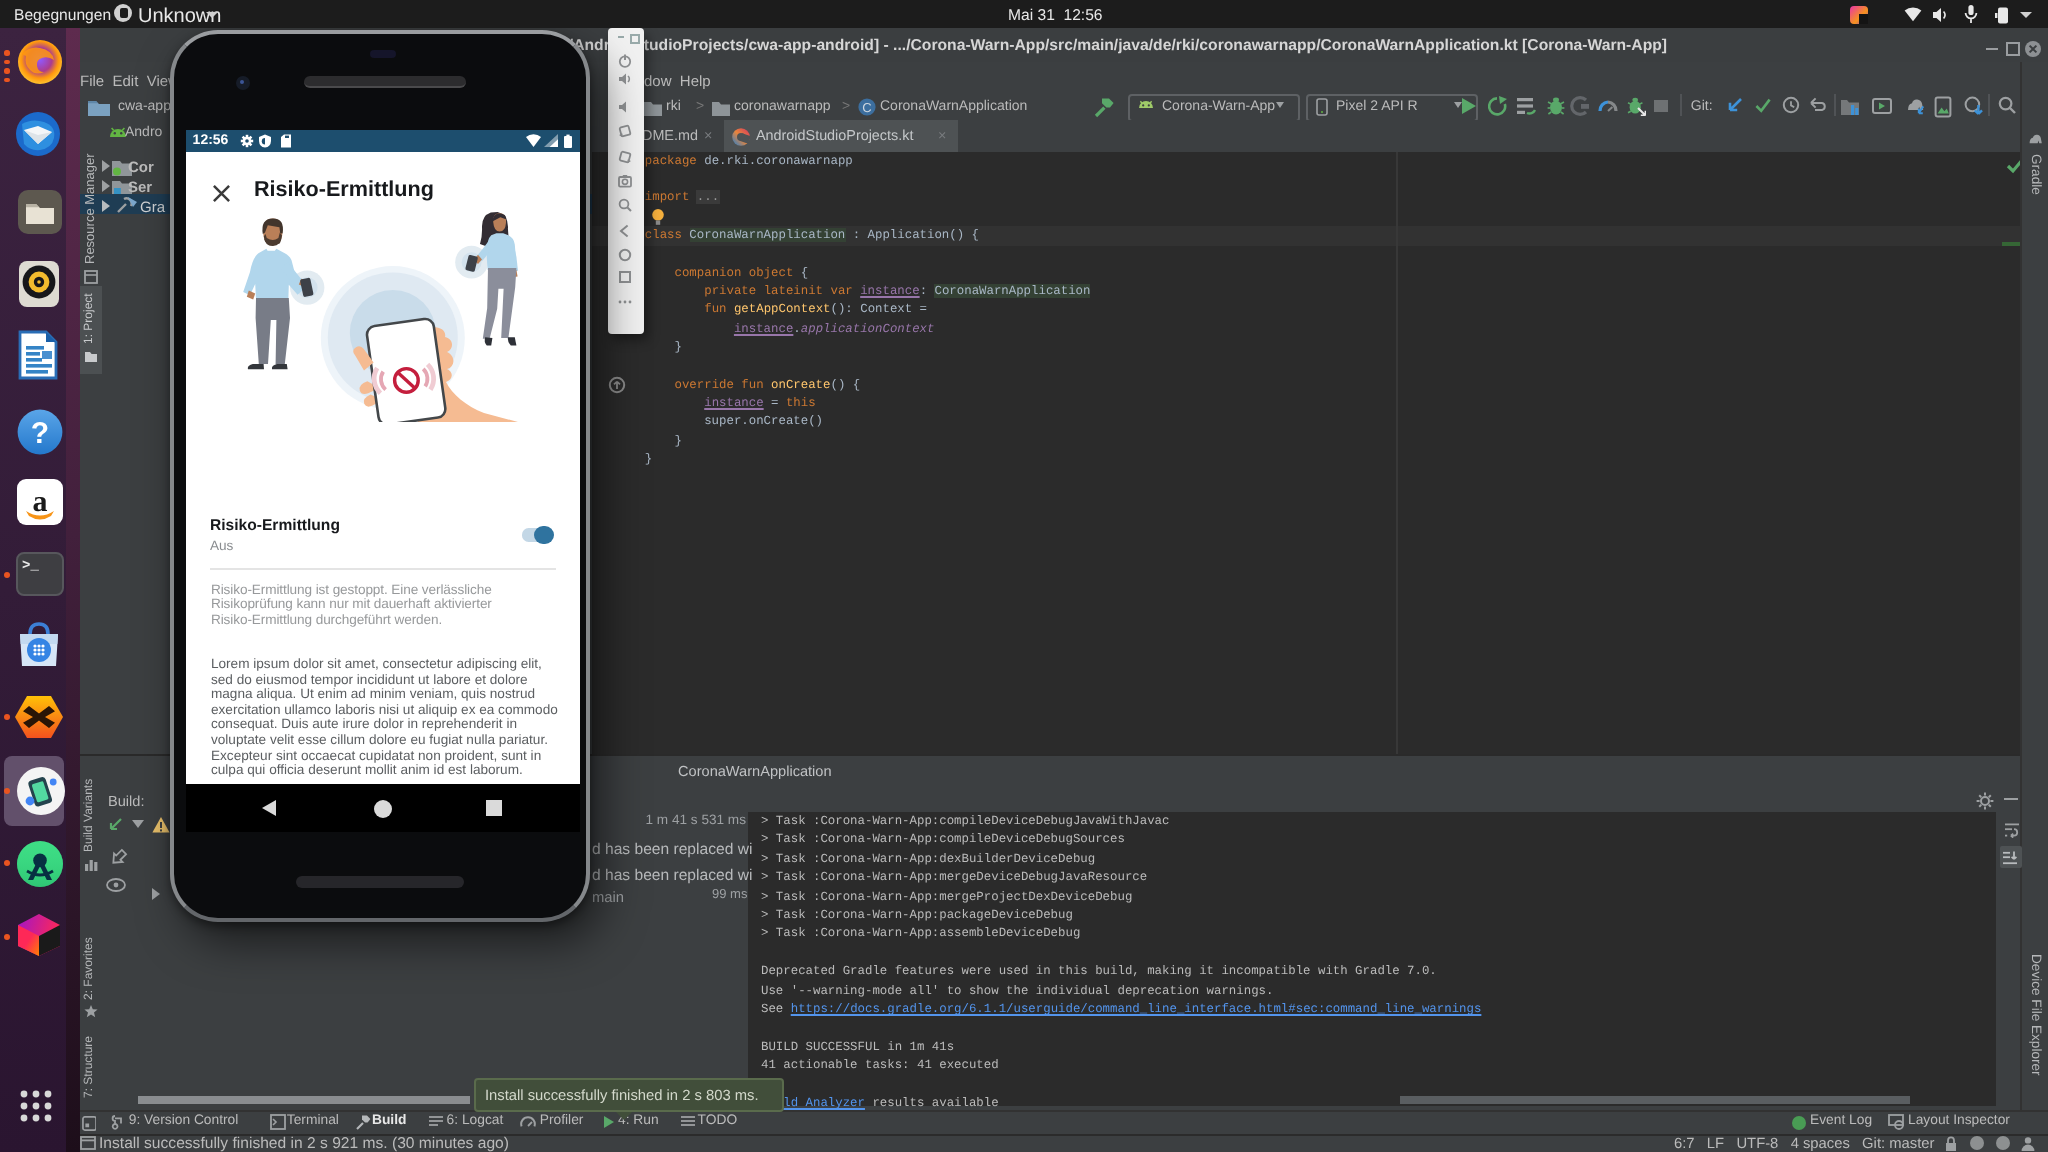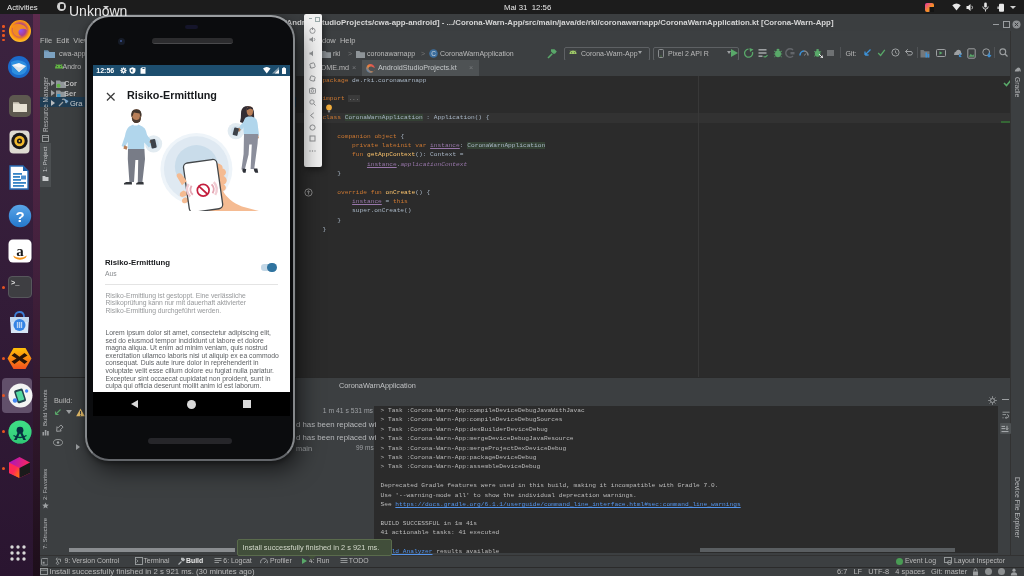--- a/index.html
+++ b/index.html
@@ -378,21 +378,21 @@
       <path d="M6 0.8 L6 4.6 M6 4.6 L4.8 3.4 M6 4.6 L7.2 3.4" stroke="#b8bbbd" stroke-width="0.9" fill="none"></path>
     </svg>
 
   
   <div class="abs" style="left:69px;top:547.5px;width:166px;height:4px;background:#8a8d90;"></div>
   <div class="abs" style="left:700px;top:547.5px;width:255px;height:4px;background:#5a5e61;"></div>
 
   
   <div class="abs" style="left:236.5px;top:538.5px;width:155.5px;height:17px;background:#414e3a;border:1px solid #5a6b4c;border-radius:2px;box-sizing:border-box;z-index:7;"></div>
   <div class="abs" style="left:308px;top:555.5px;width:0;height:0;border-left:4px solid transparent;border-right:4px solid transparent;border-top:4px solid #414e3a;z-index:7;"></div>
-  <div class="abs" style="left:242.5px;top:542.8px;font-size:7.4px;color:#d3d8cb;white-space:nowrap;z-index:7;">Install successfully finished in 2 s 921 ms.</div>
+  <div class="abs" style="left:242.5px;top:542.8px;font-size:7.4px;color:#d3d8cb;white-space:nowrap;z-index:7;">Install successfully finished in 2 s 803 ms.</div>
 
   
   <div class="abs" style="left:40px;top:555px;width:984px;height:12px;background:#3c3f41;border-top:1px solid #323232;"></div>
   <svg class="abs" style="left:40.5px;top:558px;" width="7.5" height="7.5" viewBox="0 0 8 8">
       <rect x="0.5" y="0.5" width="7" height="7" rx="1" fill="none" stroke="#9da0a2" stroke-width="0.9"></rect>
       <rect x="1.8" y="4" width="2" height="2" fill="#9da0a2"></rect>
     </svg>
   <svg class="abs" style="left:55px;top:557px;" width="8" height="8" viewBox="0 0 8 8">
       <path d="M2.5 1 A1.2 1.2 0 1 0 2.5 3.4 L2.5 5 A1.2 1.2 0 1 0 2.6 5 M2.5 2.2 L5.5 2.2 L5.5 4.8" stroke="#9da0a2" stroke-width="0.9" fill="none"></path>
     </svg>
@@ -647,24 +647,24 @@
     <div class="abs" style="left:12.2px;top:264.3px;font-size:6.8px;line-height:7.55px;color:#5b5e61;">Lorem ipsum dolor sit amet, consectetur adipiscing elit,<br>sed do eiusmod tempor incididunt ut labore et dolore<br>magna aliqua. Ut enim ad minim veniam, quis nostrud<br>exercitation ullamco laboris nisi ut aliquip ex ea commodo<br>consequat. Duis aute irure dolor in reprehenderit in<br>voluptate velit esse cillum dolore eu fugiat nulla pariatur.<br>Excepteur sint occaecat cupidatat non proident, sunt in<br>culpa qui officia deserunt mollit anim id est laborum.</div>
 
     <div class="abs" style="left:0;top:327px;width:196.3px;height:23.5px;background:#000;"></div>
     <div class="abs" style="left:38px;top:334.5px;width:0;height:0;border-top:4.5px solid transparent;border-bottom:4.5px solid transparent;border-right:7.5px solid #dadada;"></div>
     <div class="abs" style="left:93.5px;top:334.5px;width:9px;height:9px;border-radius:50%;background:#dadada;"></div>
     <div class="abs" style="left:150px;top:335px;width:8px;height:8px;background:#dadada;"></div>
   </div>
 
   
   <div class="abs" style="left:0;top:0;width:1024px;height:14px;background:#1c1c1c;"></div>
-  <div class="abs" style="left:7px;top:2.5px;font-size:7.8px;color:#e8e8e8;">Activities</div>
+  <div class="abs" style="left:7px;top:2.5px;font-size:7.8px;color:#e8e8e8;">Begegnungen</div>
   <div class="abs" style="left:57px;top:2px;width:9px;height:9px;border-radius:50%;background:#d0d0d0;"></div>
   <div class="abs" style="left:59.5px;top:4px;width:4px;height:5px;background:#1c1c1c;border-radius:1px;"></div>
-  <div class="abs" style="left:69px;top:2.5px;font-size:14px;color:#e8e8e8;">Unknown</div>
+  <div class="abs" style="left:69px;top:2.5px;font-size:10px;color:#e8e8e8;">Unknown</div>
   <div class="abs" style="left:103px;top:5.5px;width:0;height:0;border-left:3px solid transparent;border-right:3px solid transparent;border-top:3.8px solid #d0d0d0;"></div>
   <div class="abs" style="left:504px;top:2.5px;font-size:7.8px;color:#e8e8e8;">Mai 31&nbsp;&nbsp;12:56</div>
   <svg class="abs" style="left:925px;top:2.5px;" width="9" height="9" viewBox="0 0 9 9">
       <defs>
         <linearGradient id="cbg" x1="0" y1="0" x2="1" y2="1">
           <stop offset="0" stop-color="#e935a7"></stop>
           <stop offset="0.6" stop-color="#f7941d"></stop>
           <stop offset="1" stop-color="#7b2bdb"></stop>
         </linearGradient>
       </defs>

